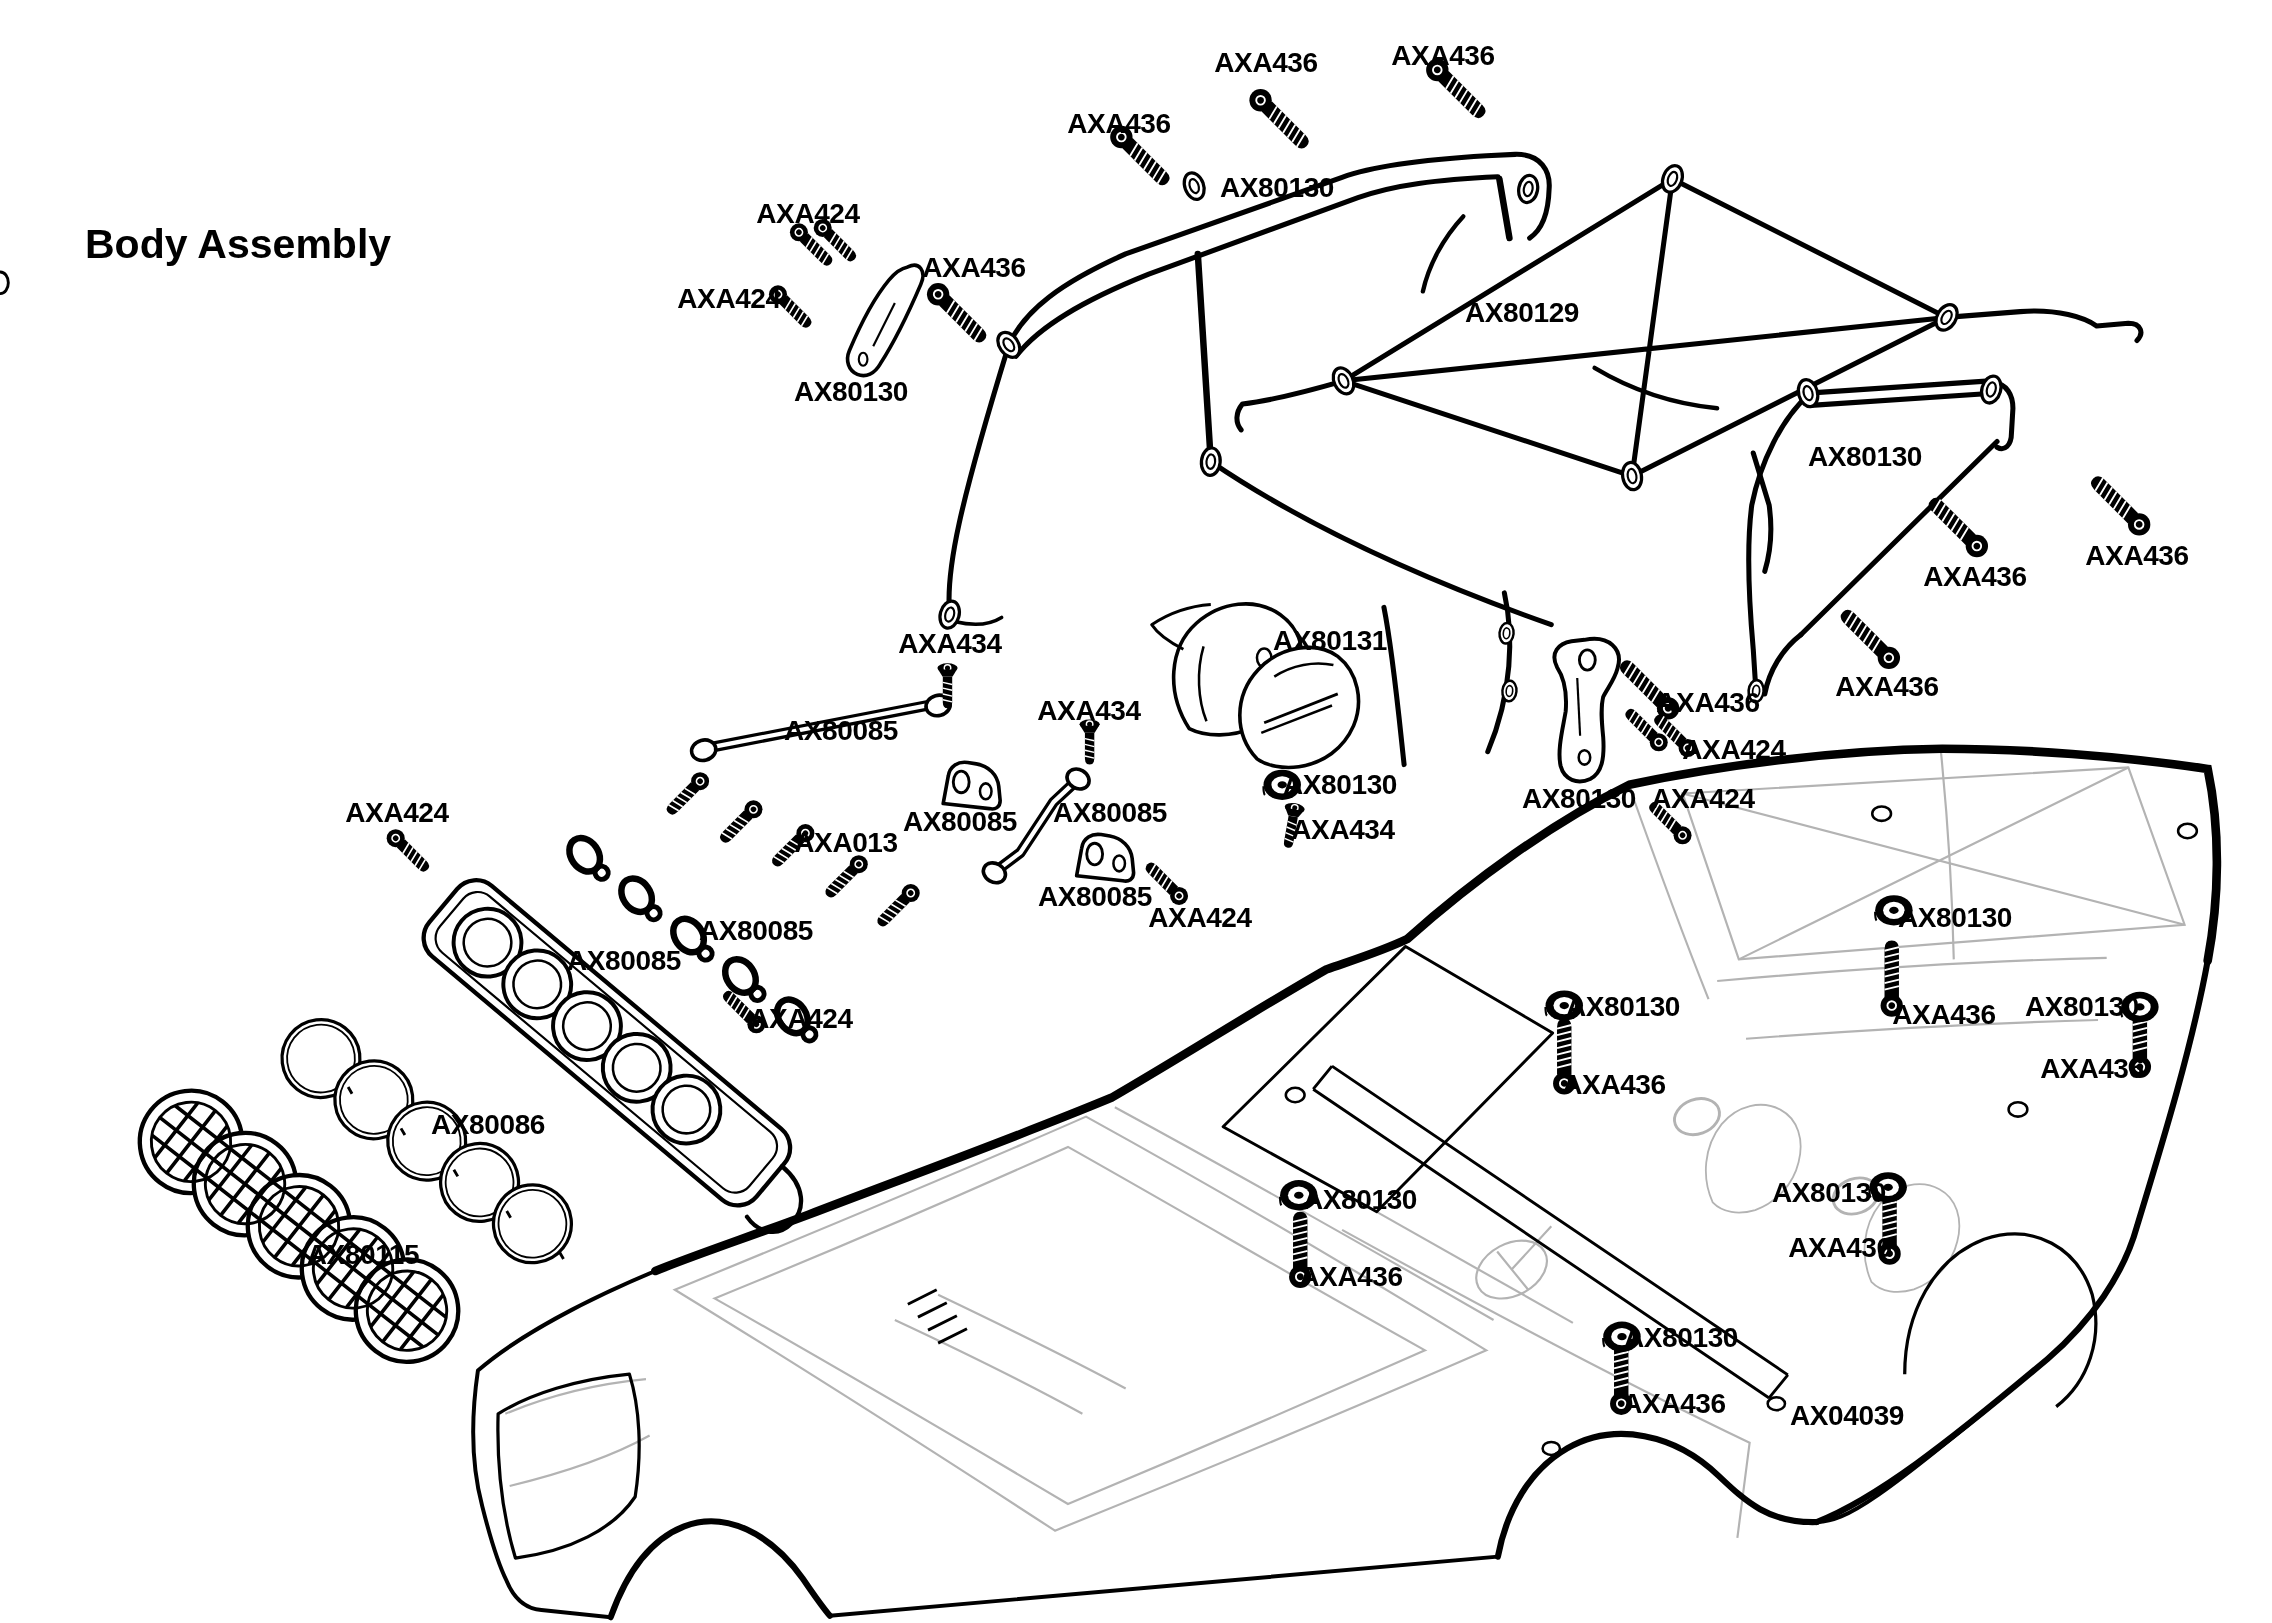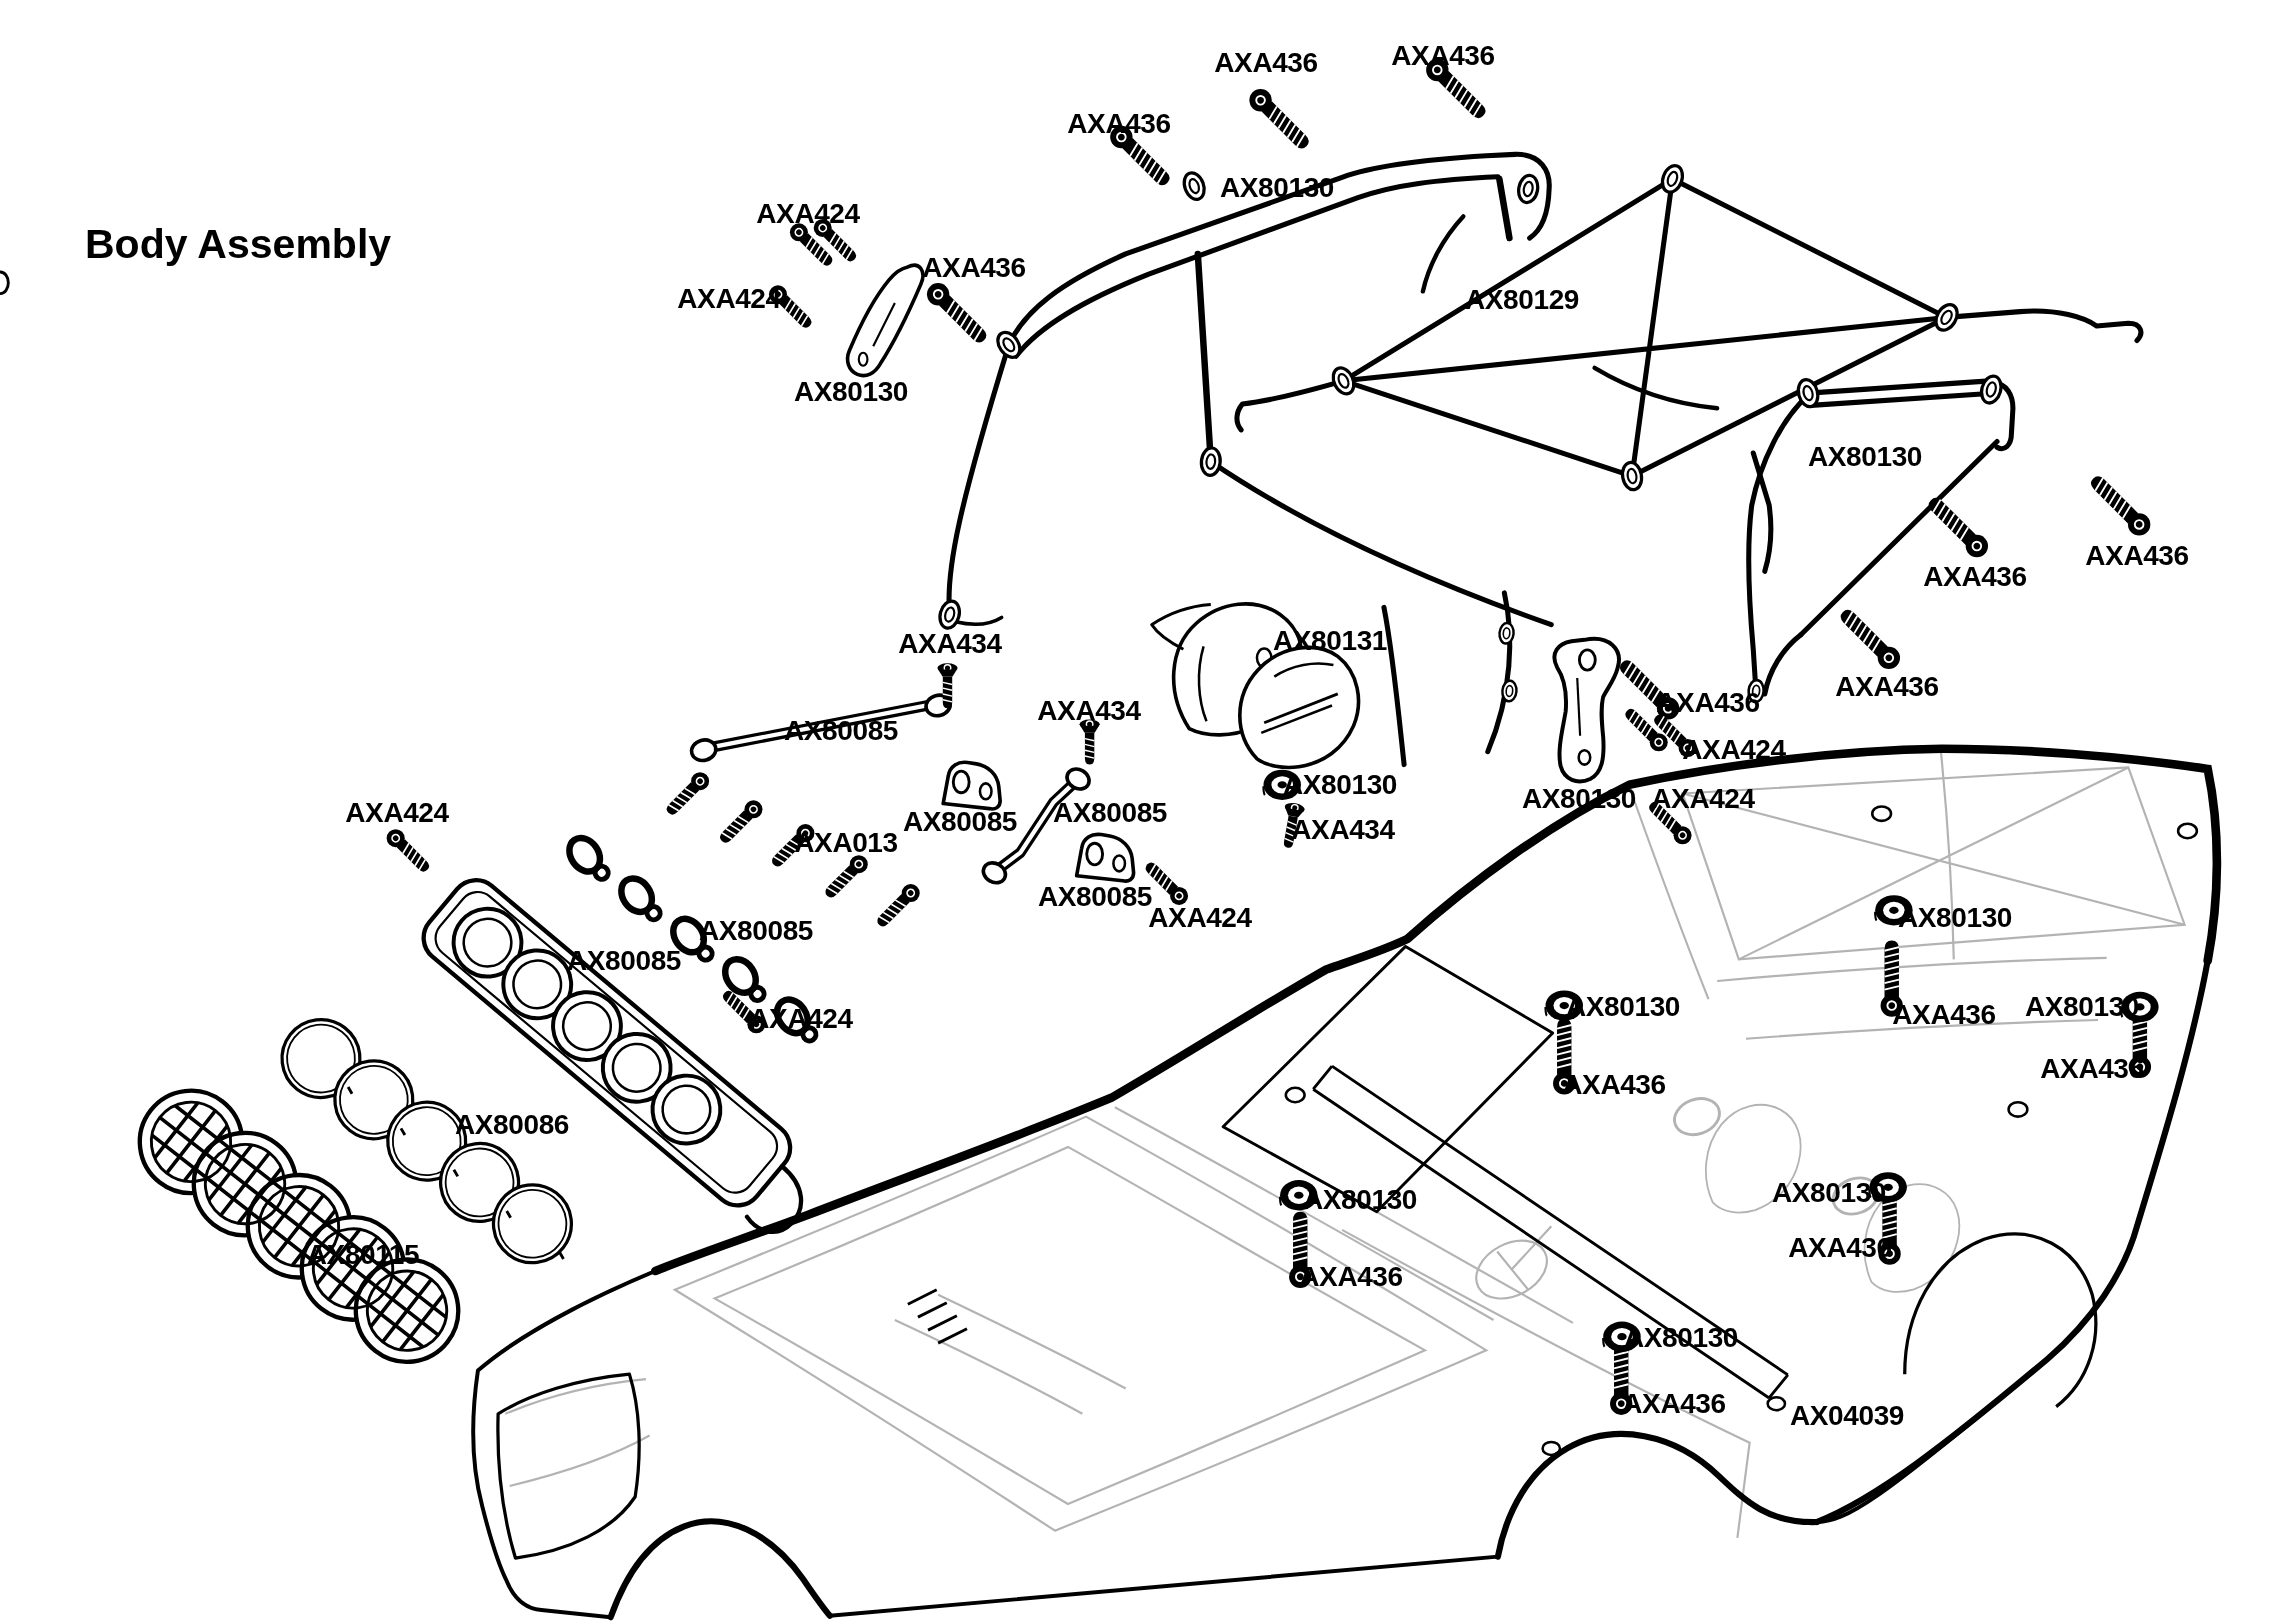--- a/index.html
+++ b/index.html
@@ -337,21 +337,21 @@
 
 <div id="label-layer">
   <div class="page-title">Body Assembly</div>
 <div class="part-label" style="left: 1266px; top: 63px;">AXA436</div>
       <div class="part-label" style="left: 1443px; top: 56px;">AXA436</div>
       <div class="part-label" style="left: 1119px; top: 124px;">AXA436</div>
       <div class="part-label" style="left: 1277px; top: 188px;">AX80130</div>
       <div class="part-label" style="left: 808px; top: 214px;">AXA424</div>
       <div class="part-label" style="left: 729px; top: 299px;">AXA424</div>
       <div class="part-label" style="left: 974px; top: 268px;">AXA436</div>
-      <div class="part-label" style="left: 1522px; top: 300px;">AX80129</div>
+      <div class="part-label" style="left: 1522px; top: 313px;">AX80129</div>
       <div class="part-label" style="left: 851px; top: 392px;">AX80130</div>
       <div class="part-label" style="left: 1865px; top: 457px;">AX80130</div>
       <div class="part-label" style="left: 2137px; top: 556px;">AXA436</div>
       <div class="part-label" style="left: 1975px; top: 577px;">AXA436</div>
       <div class="part-label" style="left: 1887px; top: 687px;">AXA436</div>
       <div class="part-label" style="left: 1708px; top: 703px;">AXA436</div>
       <div class="part-label" style="left: 1734px; top: 750px;">AXA424</div>
       <div class="part-label" style="left: 1579px; top: 799px;">AX80130</div>
       <div class="part-label" style="left: 1703px; top: 799px;">AXA424</div>
       <div class="part-label" style="left: 950px; top: 644px;">AXA434</div>
@@ -361,21 +361,21 @@
       <div class="part-label" style="left: 1110px; top: 813px;">AX80085</div>
       <div class="part-label" style="left: 960px; top: 822px;">AX80085</div>
       <div class="part-label" style="left: 846px; top: 843px;">AXA013</div>
       <div class="part-label" style="left: 1340px; top: 785px;">AX80130</div>
       <div class="part-label" style="left: 1343px; top: 830px;">AXA434</div>
       <div class="part-label" style="left: 1095px; top: 897px;">AX80085</div>
       <div class="part-label" style="left: 1200px; top: 918px;">AXA424</div>
       <div class="part-label" style="left: 756px; top: 931px;">AX80085</div>
       <div class="part-label" style="left: 624px; top: 961px;">AX80085</div>
       <div class="part-label" style="left: 397px; top: 813px;">AXA424</div>
-      <div class="part-label" style="left: 512px; top: 1125px;">AX80086</div>
+      <div class="part-label" style="left: 488px; top: 1125px;">AX80086</div>
       <div class="part-label" style="left: 363px; top: 1255px;">AX80115</div>
       <div class="part-label" style="left: 801px; top: 1019px;">AXA424</div>
       <div class="part-label" style="left: 1955px; top: 918px;">AX80130</div>
       <div class="part-label" style="left: 1944px; top: 1015px;">AXA436</div>
       <div class="part-label" style="left: 1623px; top: 1007px;">AX80130</div>
       <div class="part-label" style="left: 1614px; top: 1085px;">AXA436</div>
       <div class="part-label" style="left: 2082px; top: 1007px;">AX80130</div>
       <div class="part-label" style="left: 2092px; top: 1069px;">AXA436</div>
       <div class="part-label" style="left: 1360px; top: 1200px;">AX80130</div>
       <div class="part-label" style="left: 1351px; top: 1277px;">AXA436</div>

